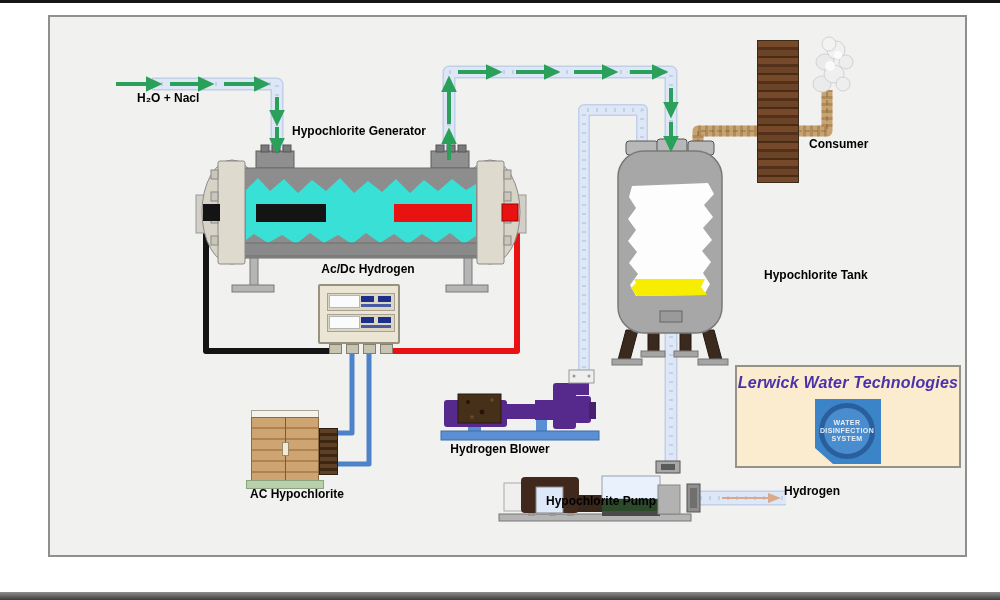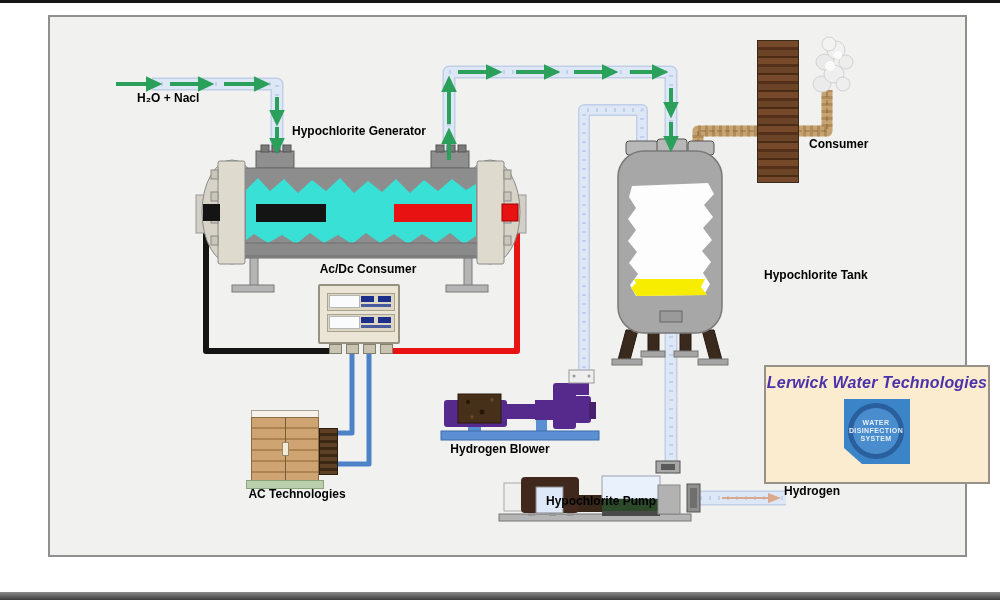--- a/index.html
+++ b/index.html
@@ -25,21 +25,21 @@
   
   #tx-top{left:251px;top:410px;width:68px;height:8px;background:#f4f2ea;border:1px solid #a8a296;}
   #tx-cab{left:251px;top:417px;width:68px;height:64px;border:1px solid #8a6a42;
           background:repeating-linear-gradient(180deg,#cda472 0 9px,#ad8350 9px 11px);}
   #tx-door{position:absolute;left:33px;top:0;width:1px;height:64px;background:#7a5a34;}
   #tx-handle{position:absolute;left:30px;top:24px;width:5px;height:12px;background:#f1ead6;border:1px solid #9a8a6a;}
   #tx-base{left:246px;top:480px;width:78px;height:9px;background:#b9cfae;border:1px solid #8aa57c;}
   #tx-block{left:319px;top:428px;width:19px;height:47px;border:1px solid #2e1e0e;
             background:repeating-linear-gradient(180deg,#5d4026 0 4px,#3c2812 4px 7px);}
   
-  #brand-box{left:764px;top:365px;width:226px;height:119px;background:#fbeccf;border:2px solid #979287;}
+  #brand-box{left:735px;top:365px;width:226px;height:103px;background:#fbeccf;border:2px solid #979287;}
   #brand-title{position:absolute;left:0;top:7px;width:100%;text-align:center;
         font-size:16px;font-weight:bold;font-style:italic;color:#4b32ab;letter-spacing:.2px;}
   #brand-logo{position:absolute;left:78px;top:32px;width:66px;height:65px;background:var(--logo-blue,#3c84c8);}
   #brand-circle{position:absolute;left:4px;top:4px;width:56px;height:56px;border-radius:50%;
         border:5px solid #2a5f9e;background:#4a8dce;box-sizing:border-box;
         display:flex;flex-direction:column;align-items:center;justify-content:center;}
   .logo-line{font-size:7px;line-height:8px;font-weight:bold;color:#e6eef8;letter-spacing:.4px;}
   #brand-notch{position:absolute;left:0;bottom:0;width:0;height:0;
         border-bottom:16px solid #fbeccf;border-right:18px solid transparent;}
   
@@ -267,20 +267,20 @@
         <span class="logo-line">WATER</span>
         <span class="logo-line">DISINFECTION</span>
         <span class="logo-line">SYSTEM</span>
       </div>
       <div id="brand-notch"></div>
     </div>
   </div>
 
   <div class="label" style="left:137px;top:91px">H₂O + Nacl</div>
   <div class="label" id="lbl-generator">Hypochlorite Generator</div>
-  <div class="label center" style="left:368px;top:262px">Ac/Dc Consumer</div>
-  <div class="label center" style="left:297px;top:487px">AC Technologies</div>
+  <div class="label center" style="left:368px;top:262px">Ac/Dc Hydrogen</div>
+  <div class="label center" style="left:297px;top:487px">AC Hypochlorite</div>
   <div class="label center" style="left:500px;top:442px">Hydrogen Blower</div>
   <div class="label" style="left:764px;top:268px">Hypochlorite Tank</div>
   <div class="label center" style="left:601px;top:494px">Hypochlorite Pump</div>
   <div class="label" style="left:809px;top:137px">Consumer</div>
   <div class="label" style="left:784px;top:484px">Hydrogen</div>
 </div>
 
 </body></html>

